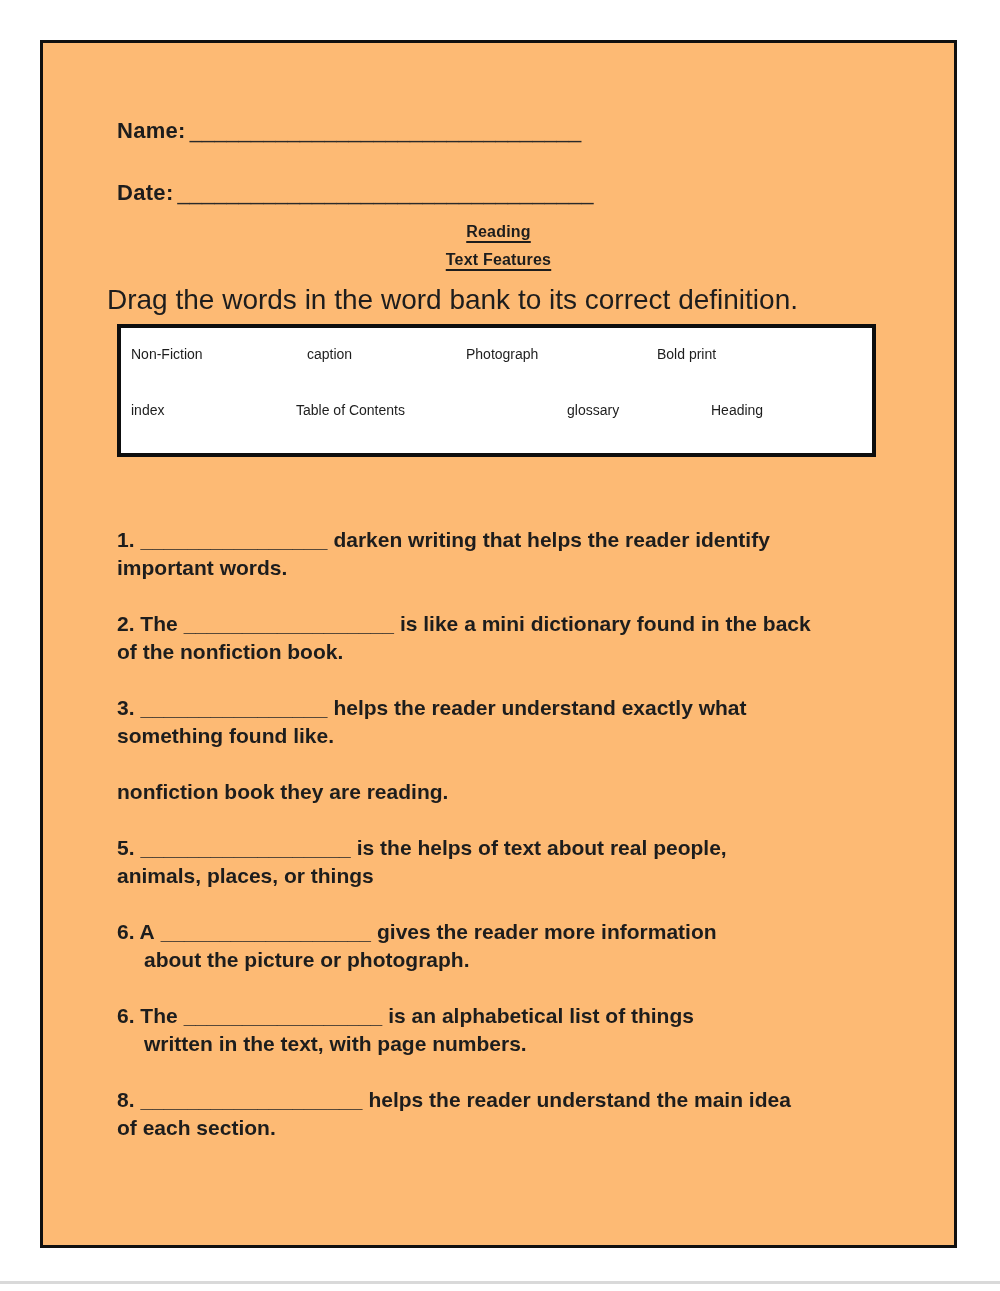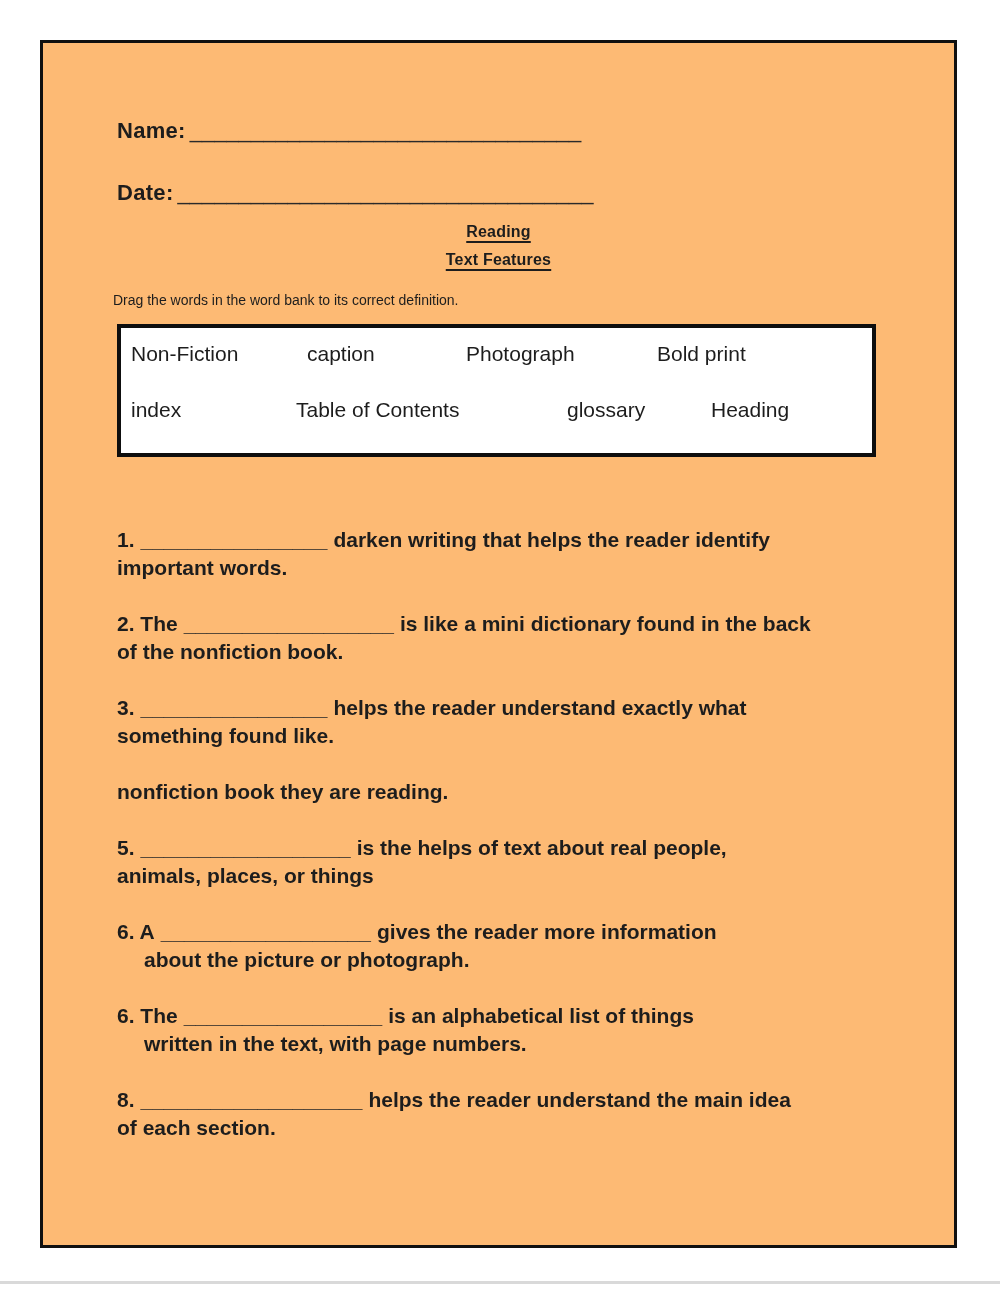--- a/index.html
+++ b/index.html
@@ -12,25 +12,25 @@
   .field { position:absolute; left:74px; font-size:22px; line-height:28px; white-space:nowrap; }
   .name-field { top:74px; }
   .date-field { top:136px; }
   .field .label { font-weight:bold; letter-spacing:0.3px; }
   .field .blankline { margin-left:4px; color:#2a2a2a; }
 
   .title-block { position:absolute; top:160px; left:0; width:100%; text-align:center;
                  font-size:16px; font-weight:bold; line-height:28px; letter-spacing:0.2px;margin-top:15px; }
   .title-block .tline { text-decoration:underline; text-decoration-thickness:2px; text-underline-offset:4px; }
 
-  .instruction { position:absolute; top:243px; left:70px; font-size:14px; line-height:28px; }
+  .instruction { position:absolute; top:243px; left:64px; font-size:28px; line-height:28px; }
 
   .wordbank { position:absolute; top:281px; left:74px; width:759px; height:133px;
               border:4px solid #0e0e0e; box-sizing:border-box; background:#ffffff; }
-  .word { position:absolute; font-size:21px; line-height:28px; white-space:nowrap; cursor:grab; }
+  .word { position:absolute; font-size:14px; line-height:28px; white-space:nowrap; cursor:grab; }
   .w-r1c1 { left:10px;  top:12px; }
   .w-r1c2 { left:186px; top:12px; }
   .w-r1c3 { left:333px; top:12px;margin-left:12px; }
   .w-r1c4 { left:536px; top:12px; }
   .w-r2c1 { left:10px;  top:68px; }
   .w-r2c2 { left:175px; top:68px; }
   .w-r2c3 { left:446px; top:68px; }
   .w-r2c4 { left:590px; top:68px; }
 
   .questions { position:absolute; top:483px; left:74px; width:800px;font-weight:bold; }

